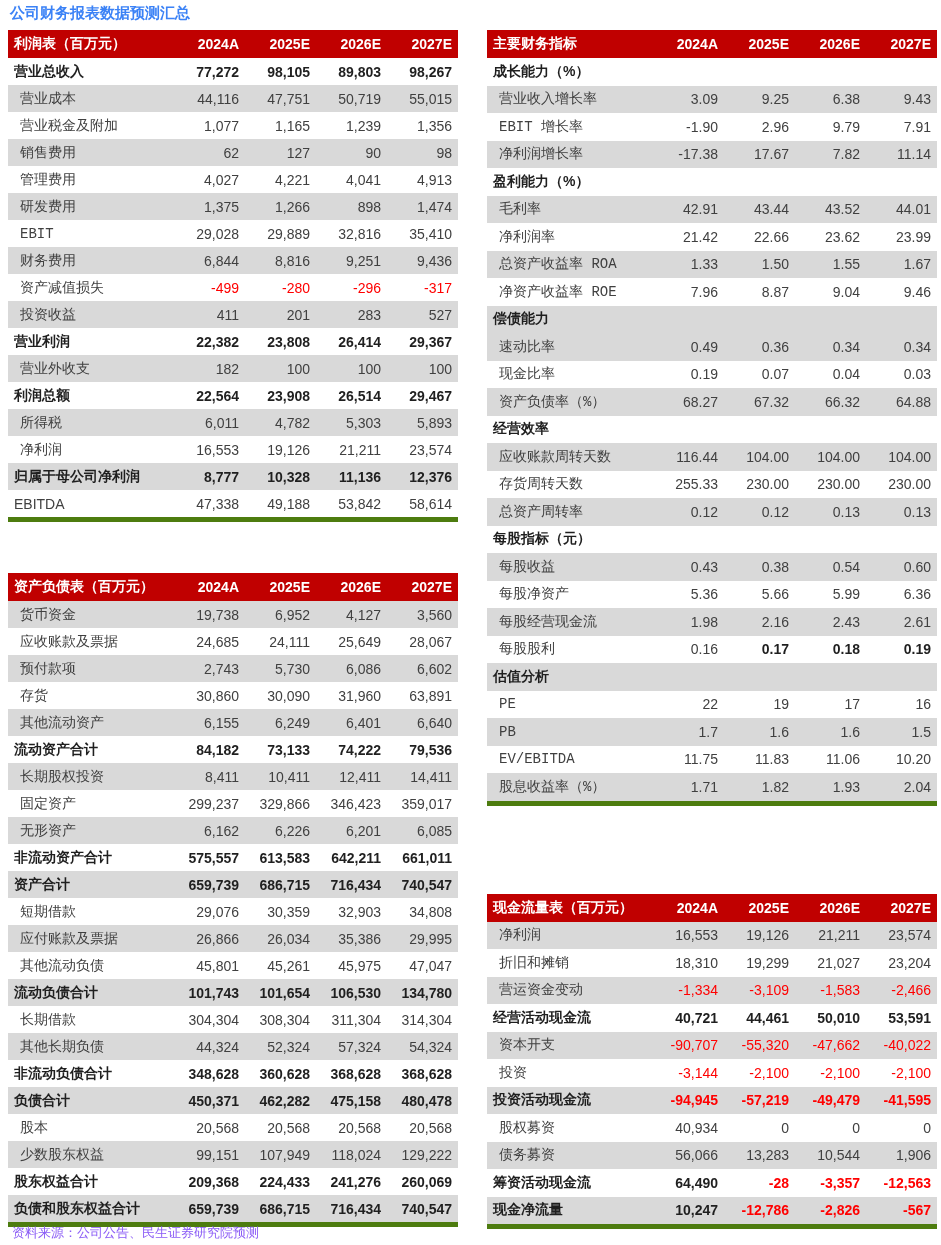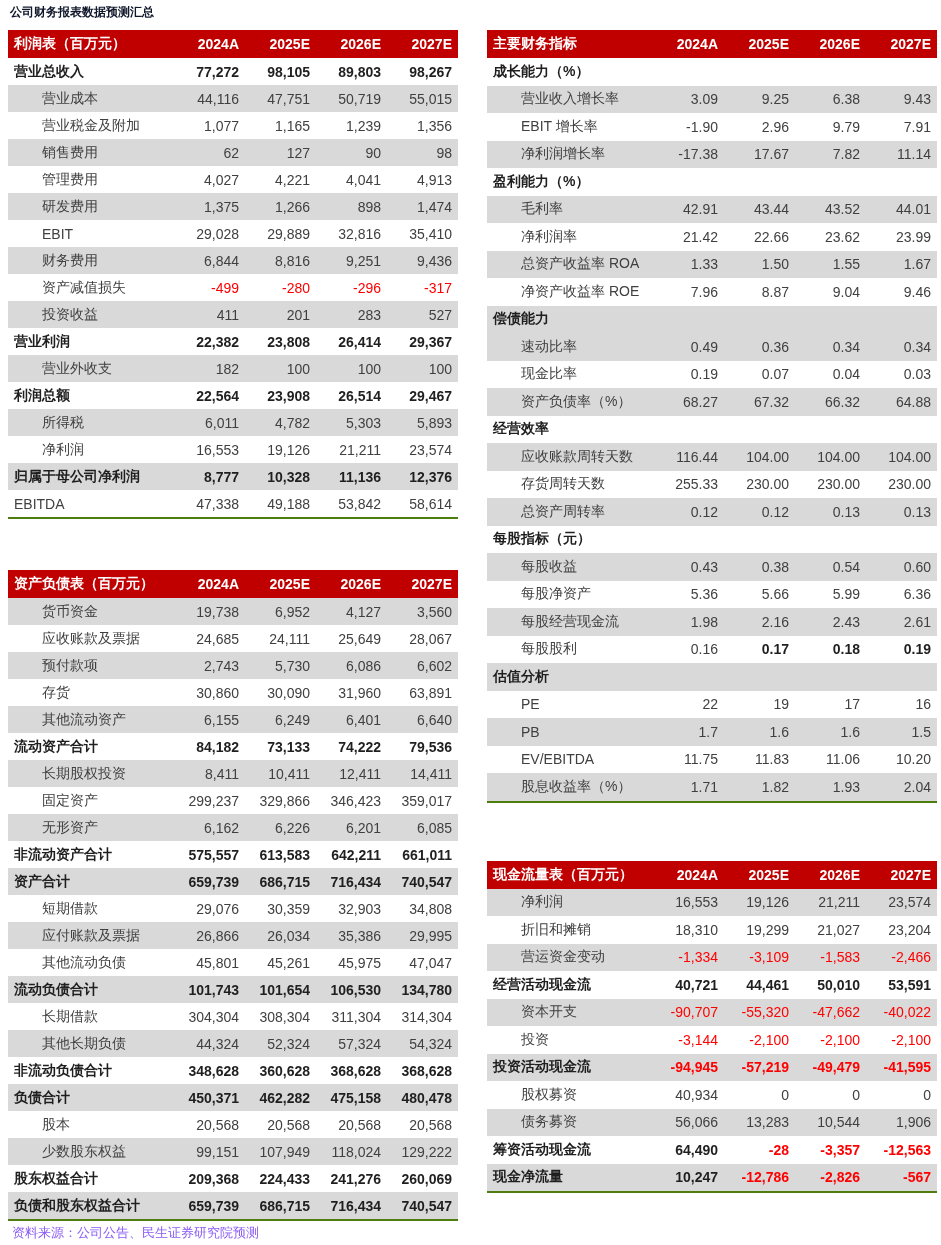--- a/index.html
+++ b/index.html
@@ -5,49 +5,49 @@
   html,body { margin:0; padding:0; background:#ffffff; }
   .page {
     position:relative;
     width:941px; height:1245px;
     background:#ffffff;
     font-family:"Liberation Sans","DejaVu Sans",sans-serif;
     overflow:hidden;
   }
   .page-title {
     position:absolute; left:10px; top:4px;
-    font-size:12px; font-weight:bold; color:#0f172a;
+    font-size:15px; font-weight:bold; color:#3b82f6;
     white-space:nowrap;
   }
   .col-left  { position:absolute; left:8px;   top:30px; width:450px; }
   .col-right { position:absolute; left:487px; top:30px; width:450px; }
 
-  .fin-table { border-bottom:2px solid #4d7c0f; }
+  .fin-table { border-bottom:5px solid #4d7c0f; }
   .fin-table.mb-left  { margin-bottom:51px; }
-  .fin-table.mb-right { margin-bottom:58px; }
+  .fin-table.mb-right { margin-bottom:88px; }
 
   .t-header {
     display:flex; align-items:center;
     height:28px; background:#c00000; color:#ffffff;
     font-weight:bold; font-size:14px;
   }
   .t-row {
     display:flex; align-items:center;
     height:27px; font-size:14px; color:#404040;
     background:#ffffff;
   }
   .tall .t-row { height:27.5px;justify-content:center; }
   .t-row.shaded { background:#d9d9d9; }
 
   .t-label {
     flex:0 0 166px; padding-left:6px;
     text-align:left; white-space:nowrap; overflow:hidden;
     box-sizing:border-box;
   }
-  .t-label.indent { padding-left:34px; }
+  .t-label.indent { padding-left:12px;font-family:Liberation Mono, monospace; }
   .t-val {
     flex:1 1 0; text-align:right; padding-right:6px;
     white-space:nowrap; box-sizing:border-box;
   }
   .bold { font-weight:bold; color:#1f1f1f; }
   .t-header .t-label, .t-header .t-val { color:#ffffff; }
   .red { color:#ff0000; }
 
   .source-note {
     position:absolute; left:12px; top:1224px;

